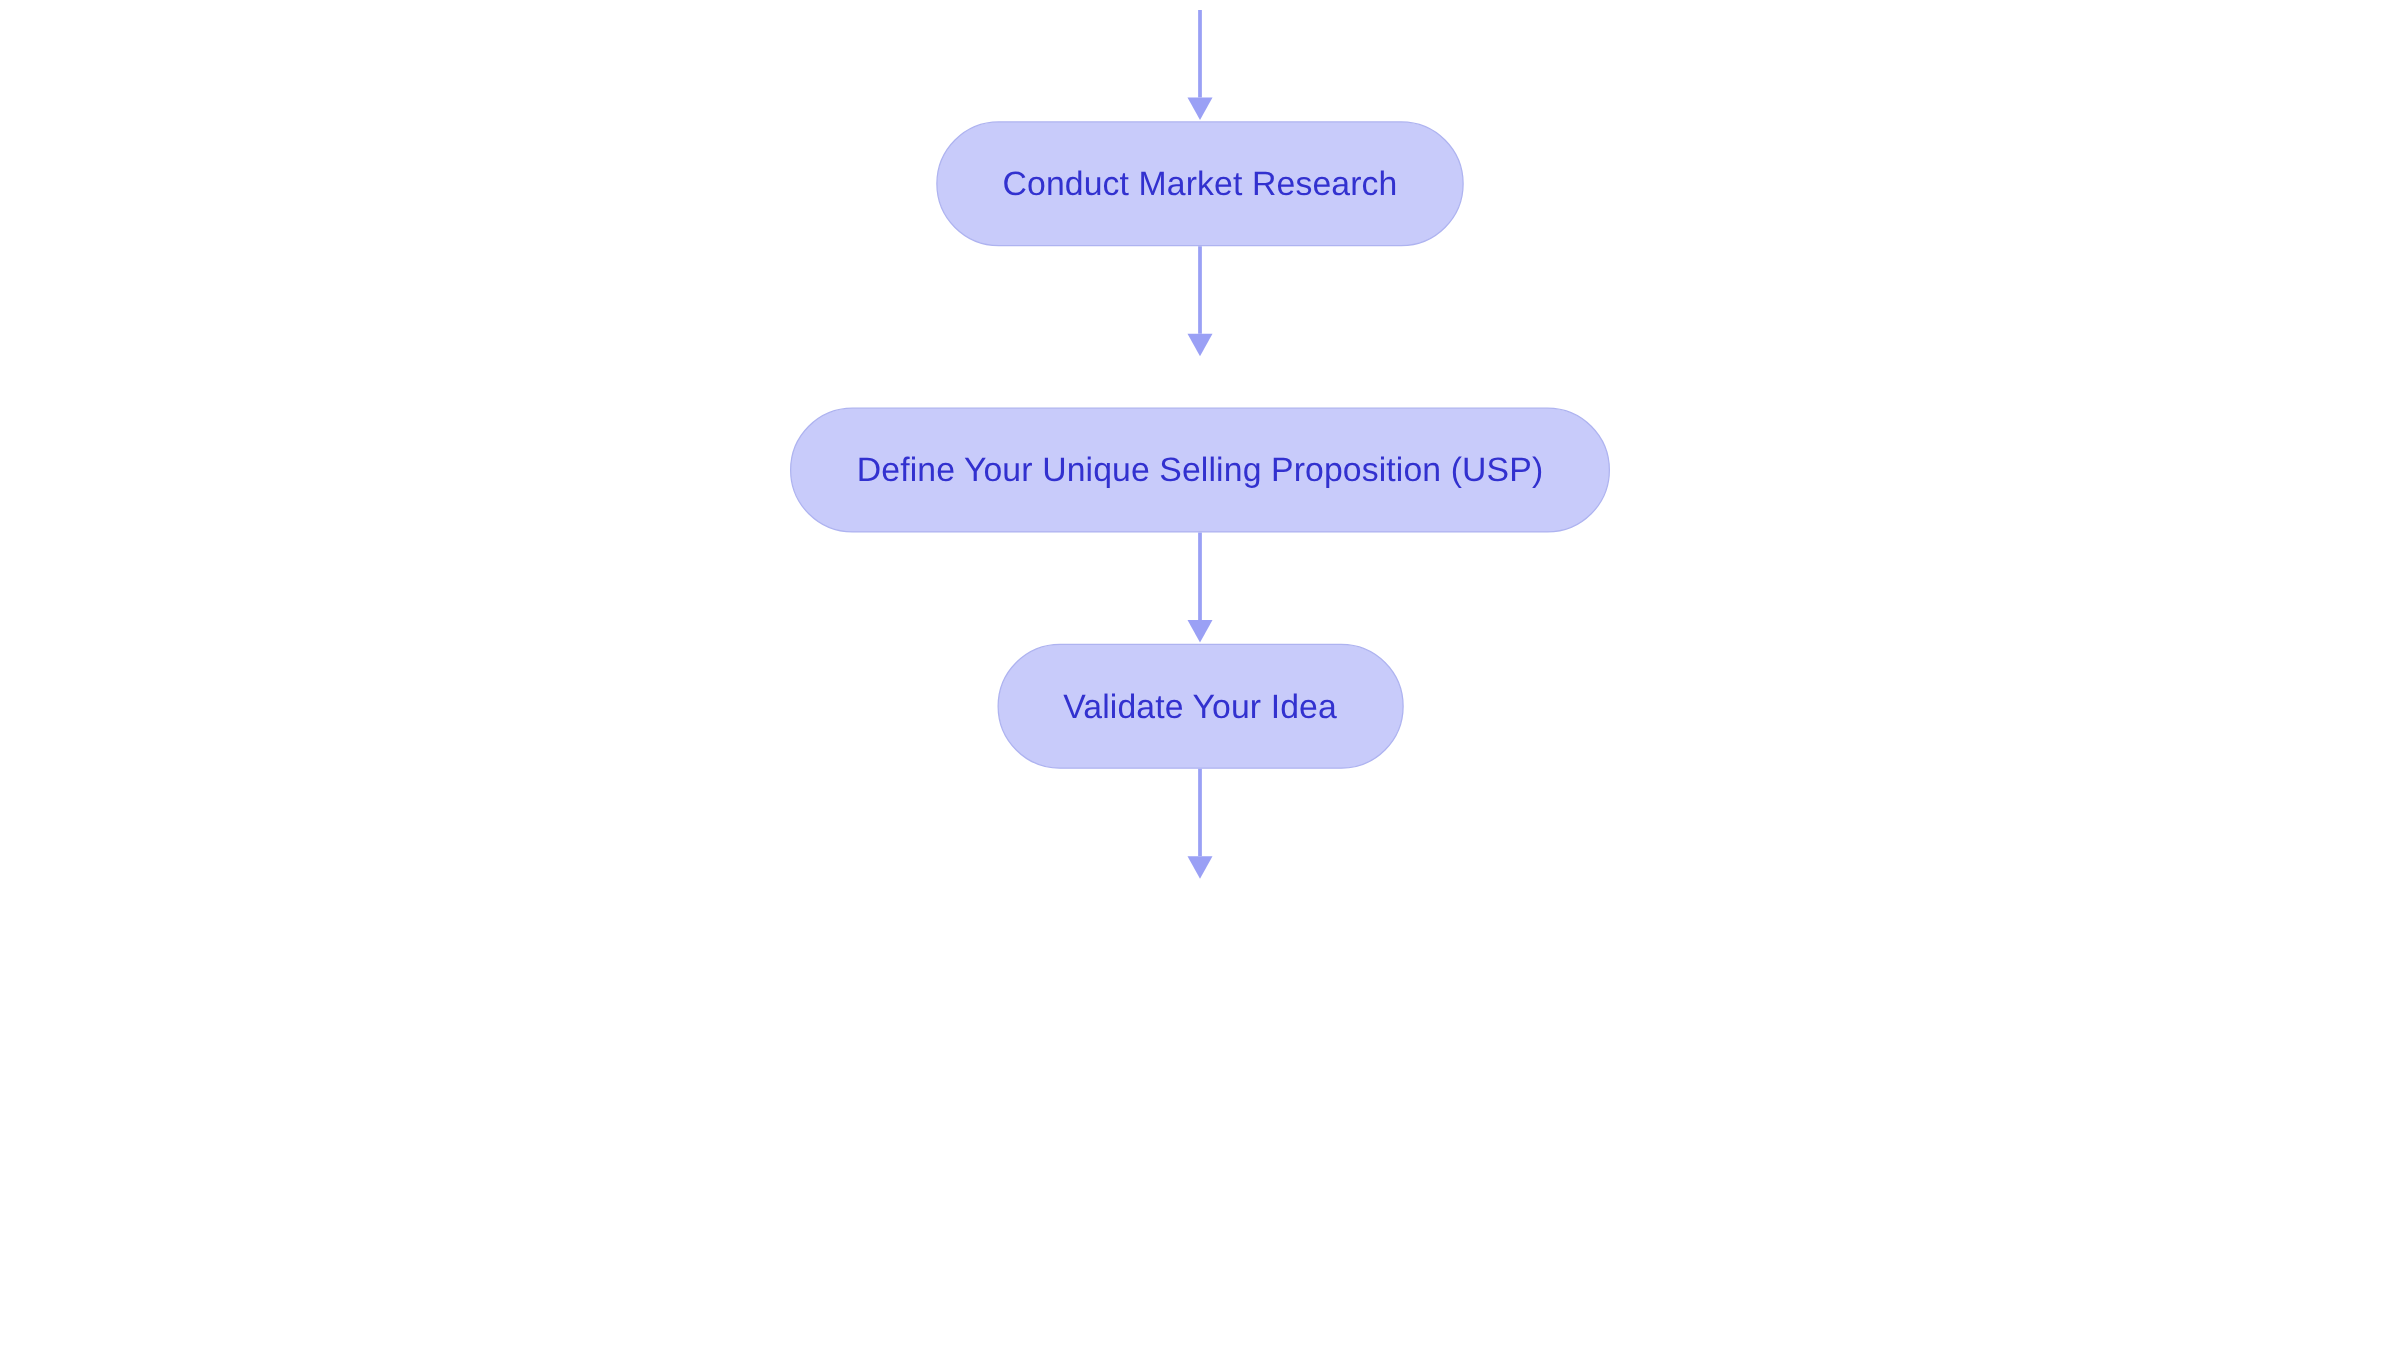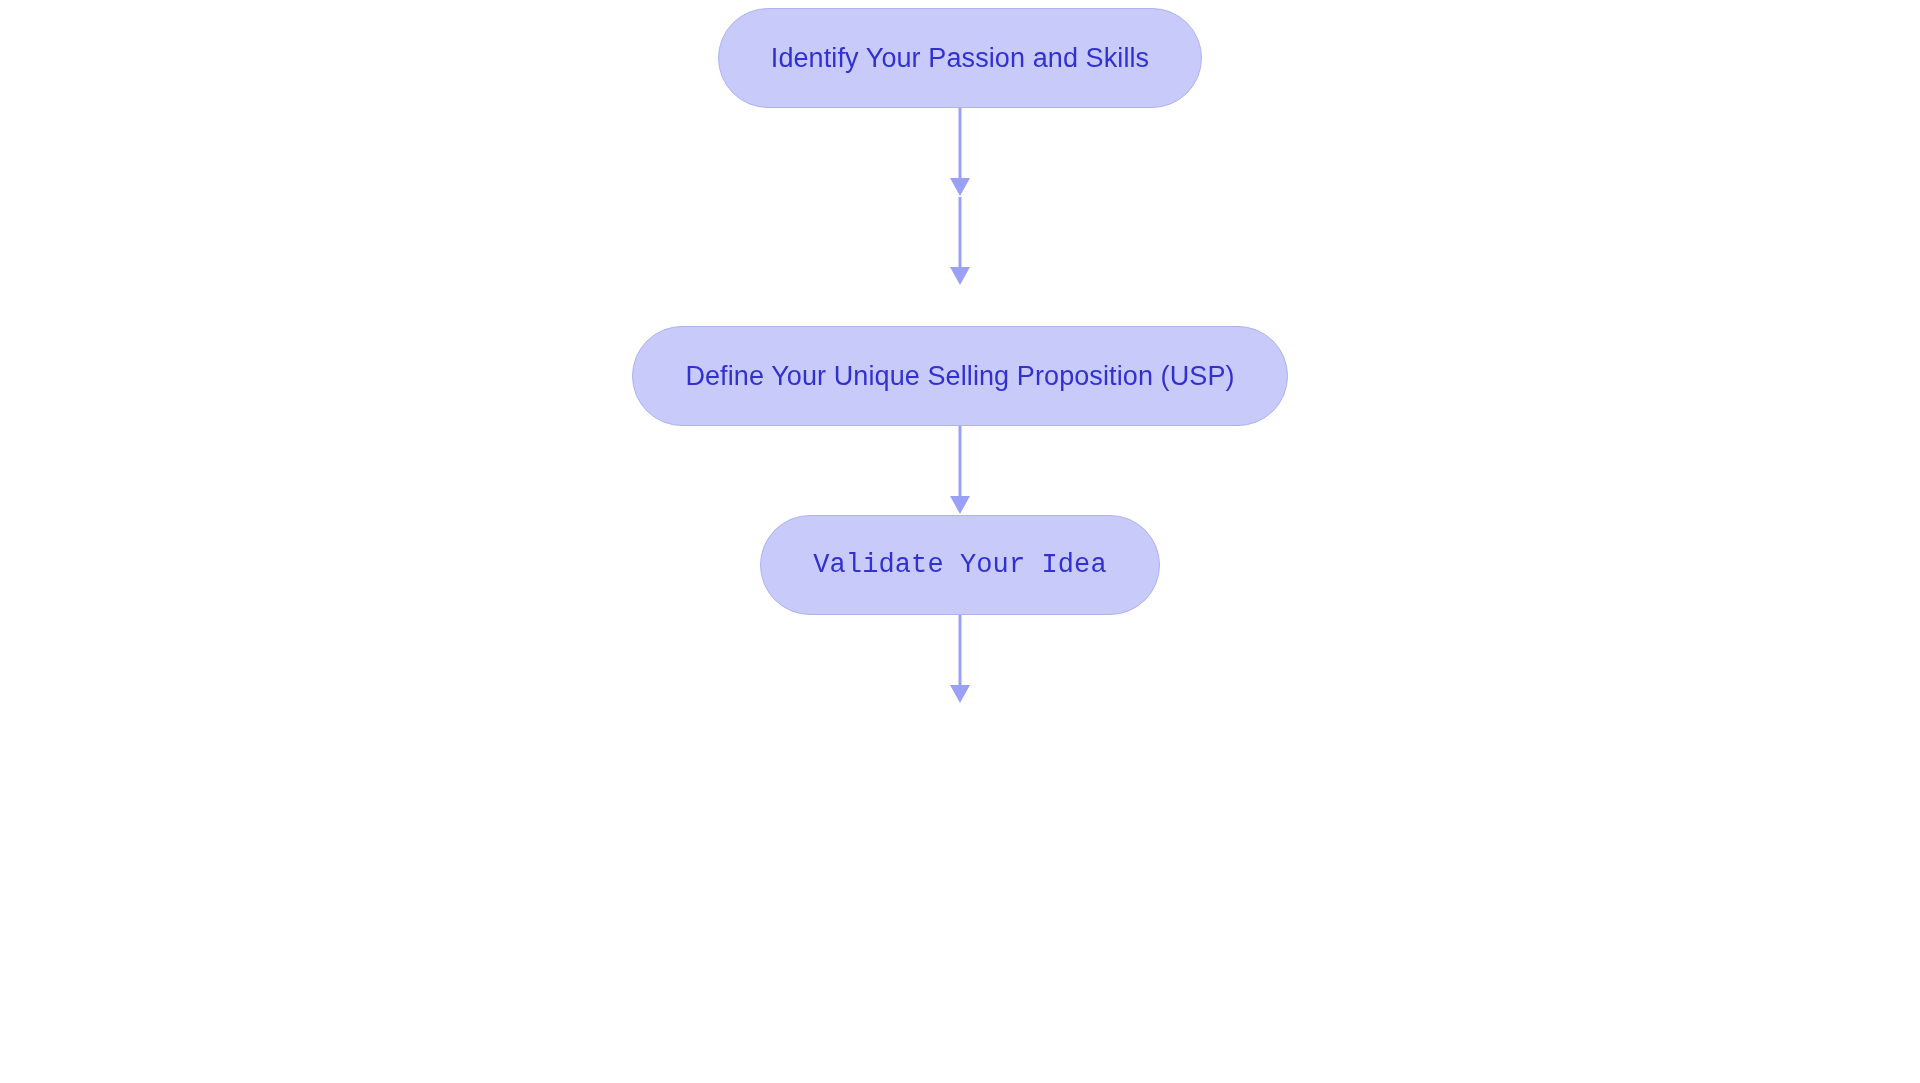--- a/index.html
+++ b/index.html
@@ -56,21 +56,21 @@
 
   .flow-node .node-label {
     display: block;
     text-align: center;
   }
 
   
   .node-w-1 { min-width: 412px; }
   .node-w-2 { min-width: 370px; }
   .node-w-3 { min-width: 570px; margin-top: 40px; }
-  .node-w-4 { min-width: 268px; font-family: Liberation Mono, monospace; }
+  .node-w-4 { min-width: 268px; }
   .node-w-5 { min-width: 408px; }
 
   .flow-edge {
     display: block;
     height: 89px;
     width: 34px;
     flex: 0 0 auto;
   }
   .flow-edge svg {
     display: block;
@@ -86,31 +86,31 @@
   .edge-head {
     fill: #9aa0f5;
   }
 </style>
 </head>
 <body>
 
 <div id="flowchart-canvas">
   <div class="flow-column">
 
-    <div class="flow-node node-w-1">
-      <span class="node-label">Identify Your Passion and Skills</span>
-    </div>
 
     <div class="flow-edge">
       <svg viewBox="0 0 34 89" xmlns="http://www.w3.org/2000/svg" aria-hidden="true">
         <line class="edge-line" x1="17" y1="0" x2="17" y2="70"></line>
         <polygon class="edge-head" points="7,70 27,70 17,88"></polygon>
       </svg>
     </div>
 
+    <div class="flow-node node-w-2">
+      <span class="node-label">Conduct Market Research</span>
+    </div>
 
     <div class="flow-edge">
       <svg viewBox="0 0 34 89" xmlns="http://www.w3.org/2000/svg" aria-hidden="true">
         <line class="edge-line" x1="17" y1="0" x2="17" y2="70"></line>
         <polygon class="edge-head" points="7,70 27,70 17,88"></polygon>
       </svg>
     </div>
 
     <div class="flow-node node-w-3">
       <span class="node-label">Define Your Unique Selling Proposition (USP)</span>

